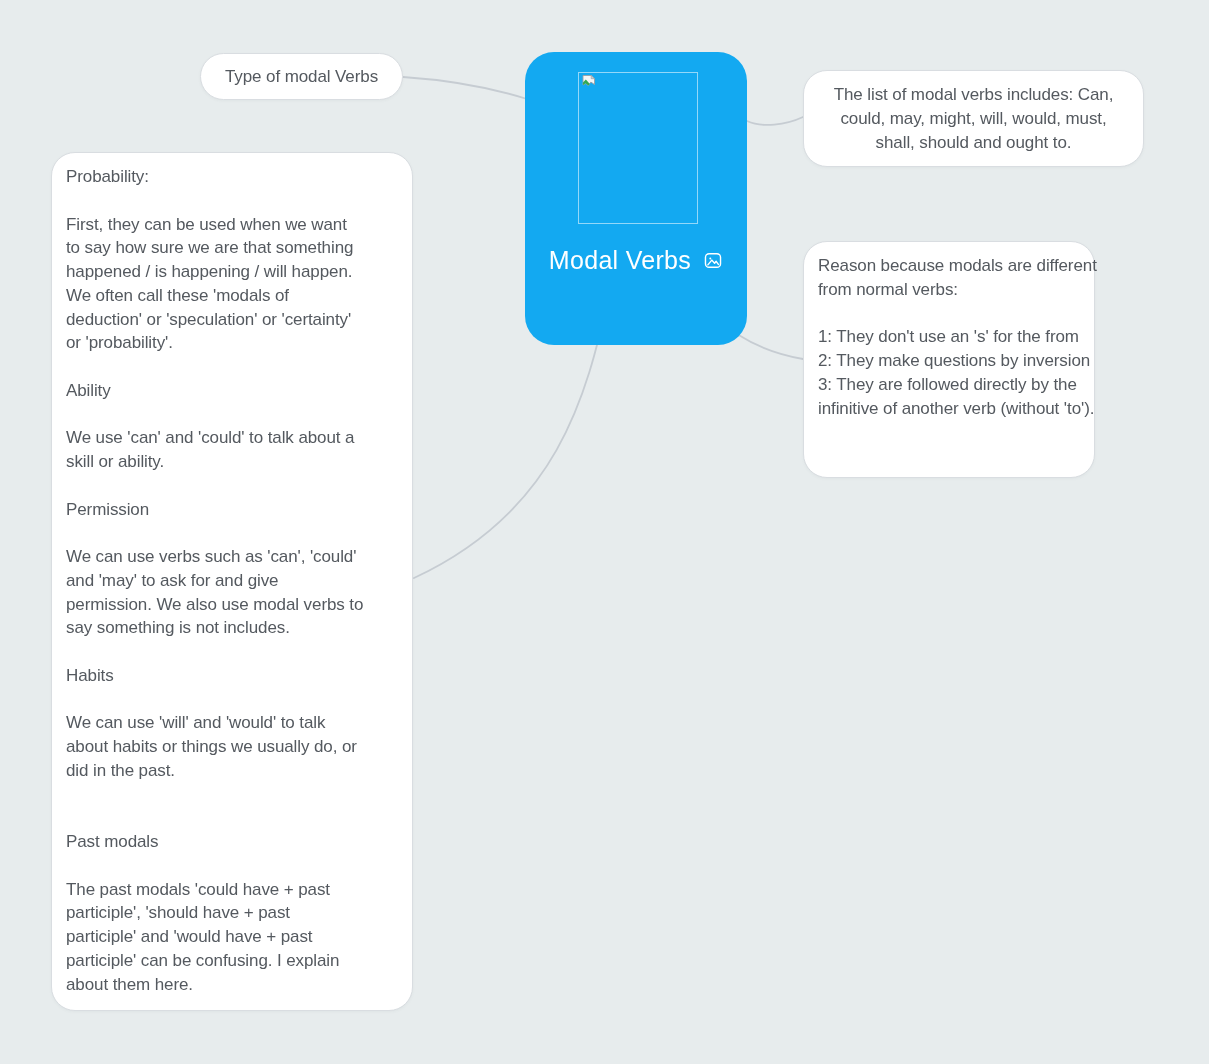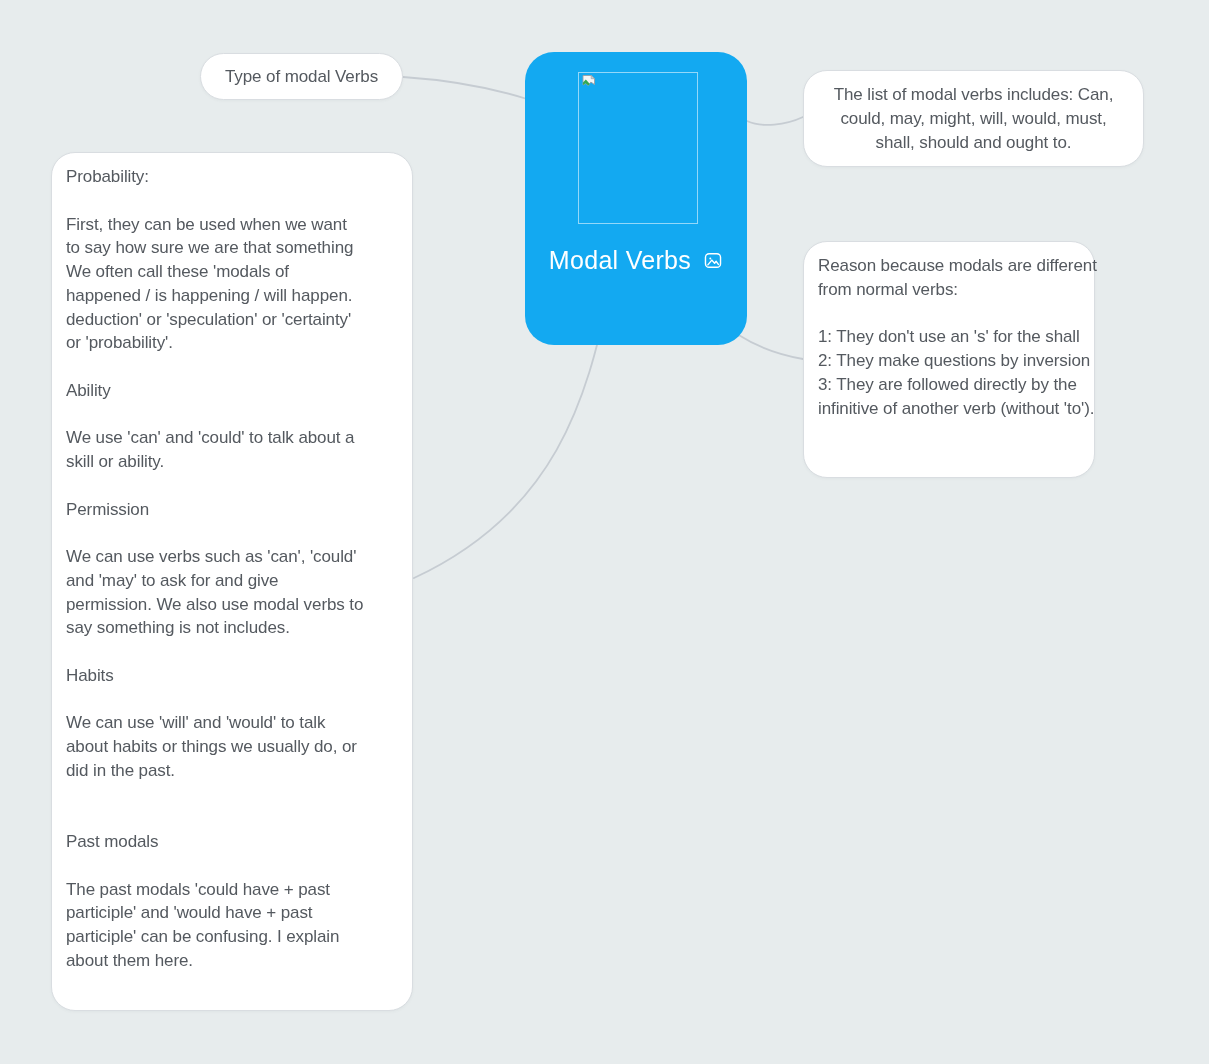--- a/index.html
+++ b/index.html
@@ -85,35 +85,35 @@
         <div class="tline">could, may, might, will, would, must,</div>
         <div class="tline">shall, should and ought to.</div>
       </div>
   </div>
 
   <div class="node box" id="node-reason">
     <div>
         <div class="tline">Reason because modals are different</div>
         <div class="tline">from normal verbs:</div>
         <div class="tline">&nbsp;</div>
-        <div class="tline">1: They don't use an 's' for the shall</div>
+        <div class="tline">1: They don't use an 's' for the from</div>
         <div class="tline">2: They make questions by inversion</div>
         <div class="tline">3: They are followed directly by the</div>
         <div class="tline">infinitive of another verb (without 'to').</div>
       </div>
   </div>
 
   <div class="node box" id="node-details">
     <div>
         <div class="tline">Probability:</div>
         <div class="tline">&nbsp;</div>
         <div class="tline">First, they can be used when we want</div>
         <div class="tline">to say how sure we are that something</div>
+        <div class="tline">happened / is happening / will happen.</div>
         <div class="tline">We often call these 'modals of</div>
-        <div class="tline">happened / is happening / will happen.</div>
         <div class="tline">deduction' or 'speculation' or 'certainty'</div>
         <div class="tline">or 'probability'.</div>
         <div class="tline">&nbsp;</div>
         <div class="tline">Ability</div>
         <div class="tline">&nbsp;</div>
         <div class="tline">We use 'can' and 'could' to talk about a</div>
         <div class="tline">skill or ability.</div>
         <div class="tline">&nbsp;</div>
         <div class="tline">Permission</div>
         <div class="tline">&nbsp;</div>
@@ -125,20 +125,21 @@
         <div class="tline">Habits</div>
         <div class="tline">&nbsp;</div>
         <div class="tline">We can use 'will' and 'would' to talk</div>
         <div class="tline">about habits or things we usually do, or</div>
         <div class="tline">did in the past.</div>
         <div class="tline">&nbsp;</div>
         <div class="tline">&nbsp;</div>
         <div class="tline">Past modals</div>
         <div class="tline">&nbsp;</div>
         <div class="tline">The past modals 'could have + past</div>
+        <div class="tline">participle', 'should have + past</div>
         <div class="tline">participle' and 'would have + past</div>
         <div class="tline">participle' can be confusing. I explain</div>
         <div class="tline">about them here.</div>
       </div>
   </div>
 
   <div class="root">
     <div class="img-frame">
       <svg width="16" height="16" viewBox="0 0 16 16" xmlns="http://www.w3.org/2000/svg">
         <path d="M2 1.5 h8.2 l3.3 3.2 v5.8 l-3.6 -2.4 -2.6 3.4 -2.8 -2.3 L2 11 Z" fill="#f4f6f7" stroke="#9aa0a6" stroke-width="0.9" stroke-linejoin="round"></path>

